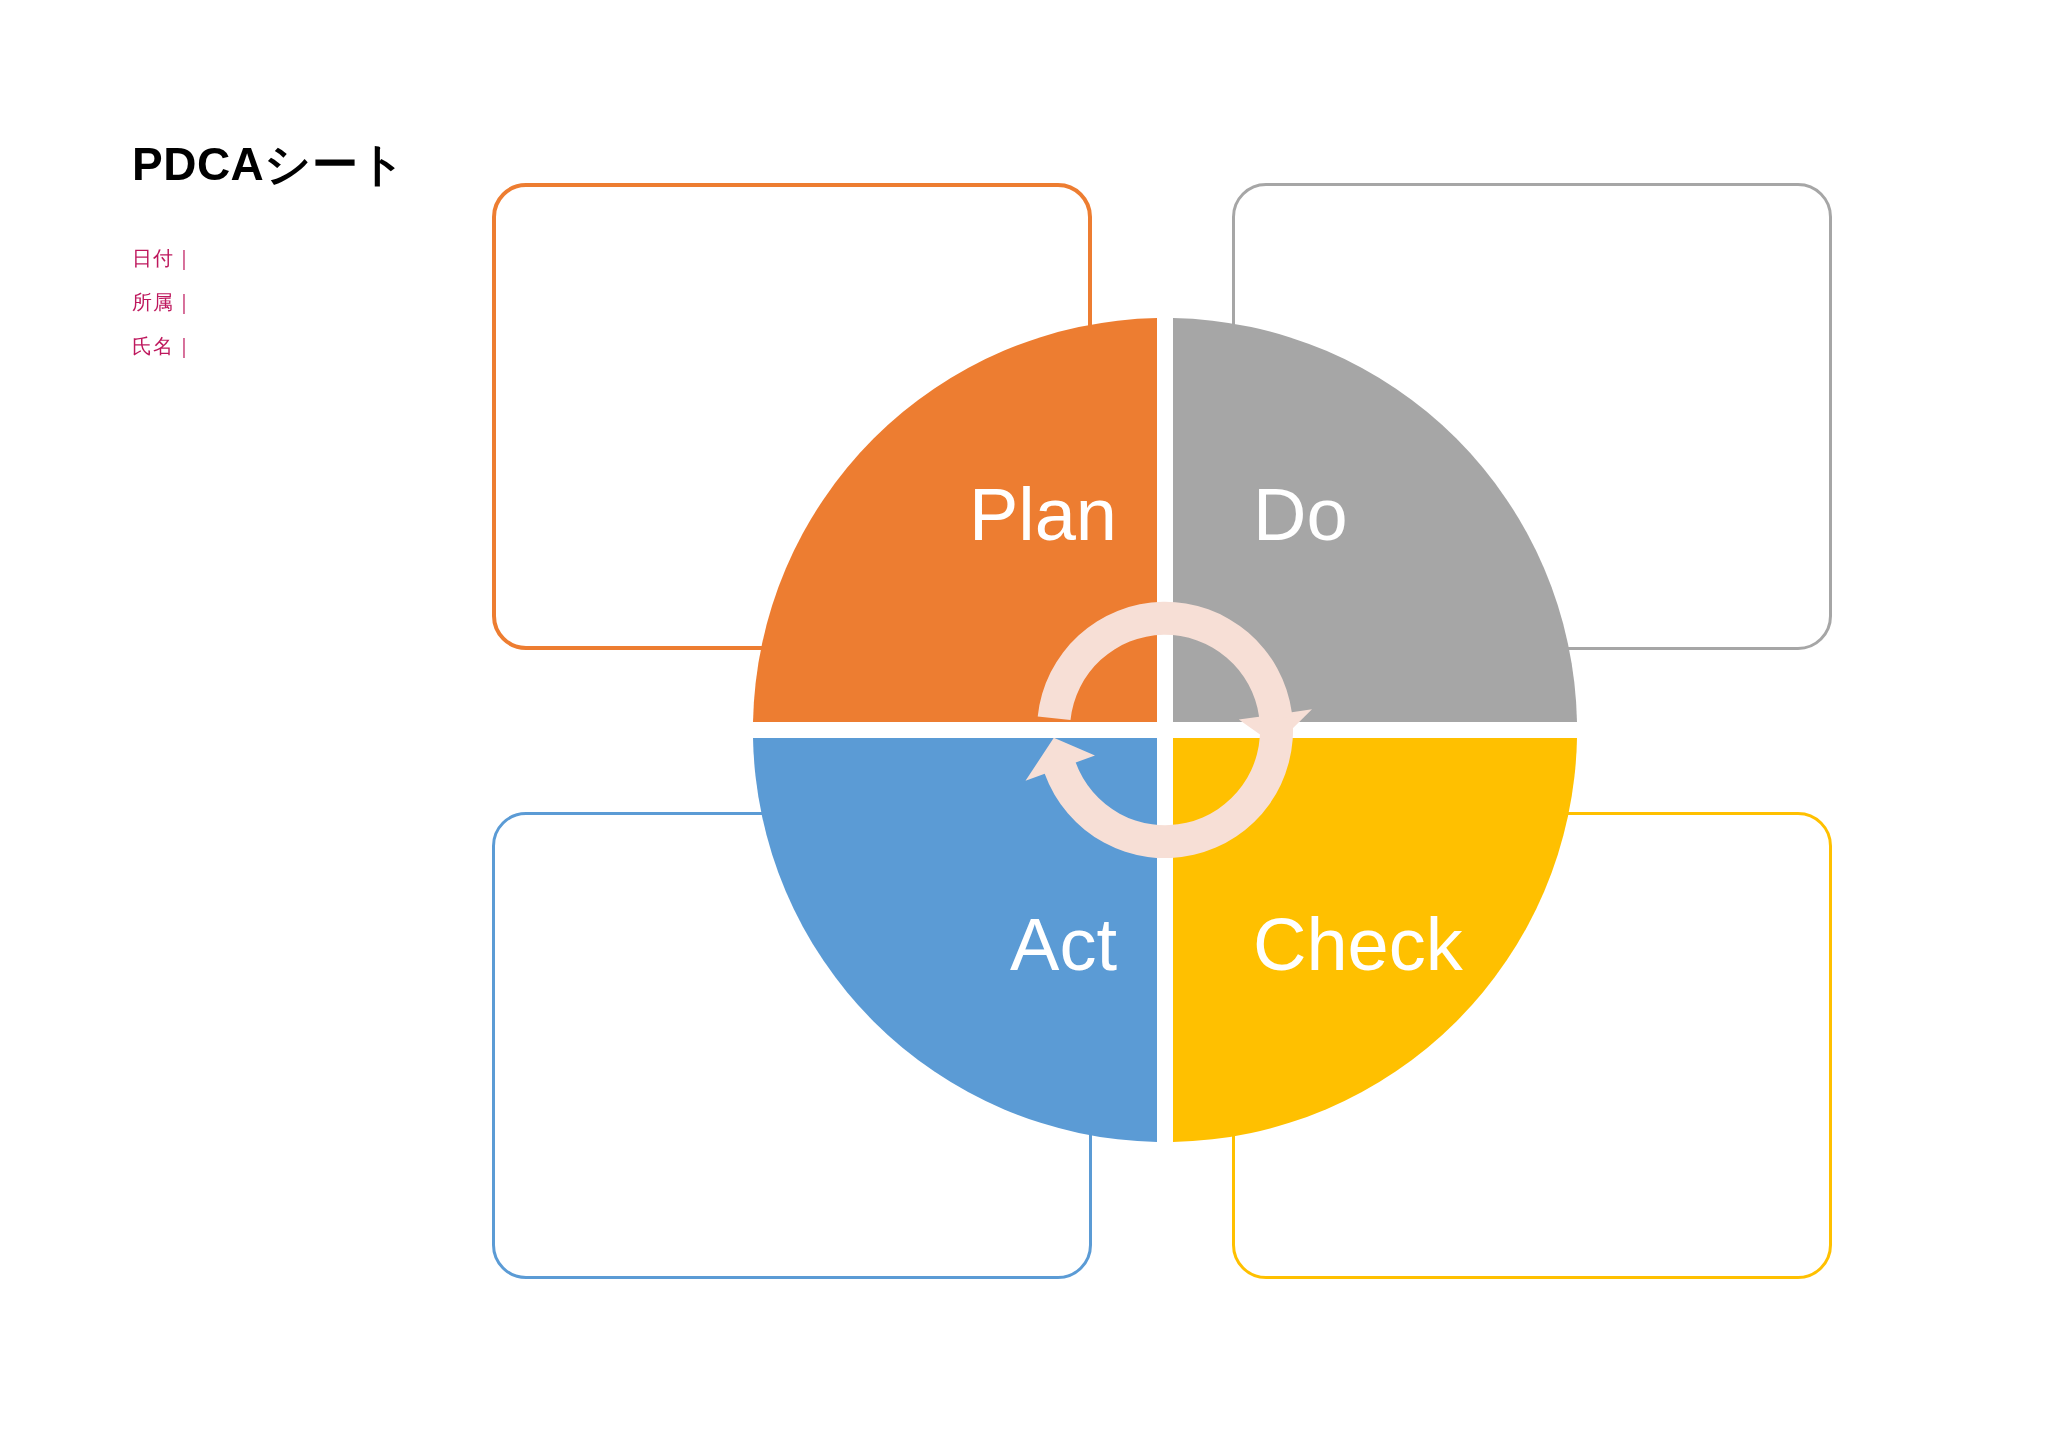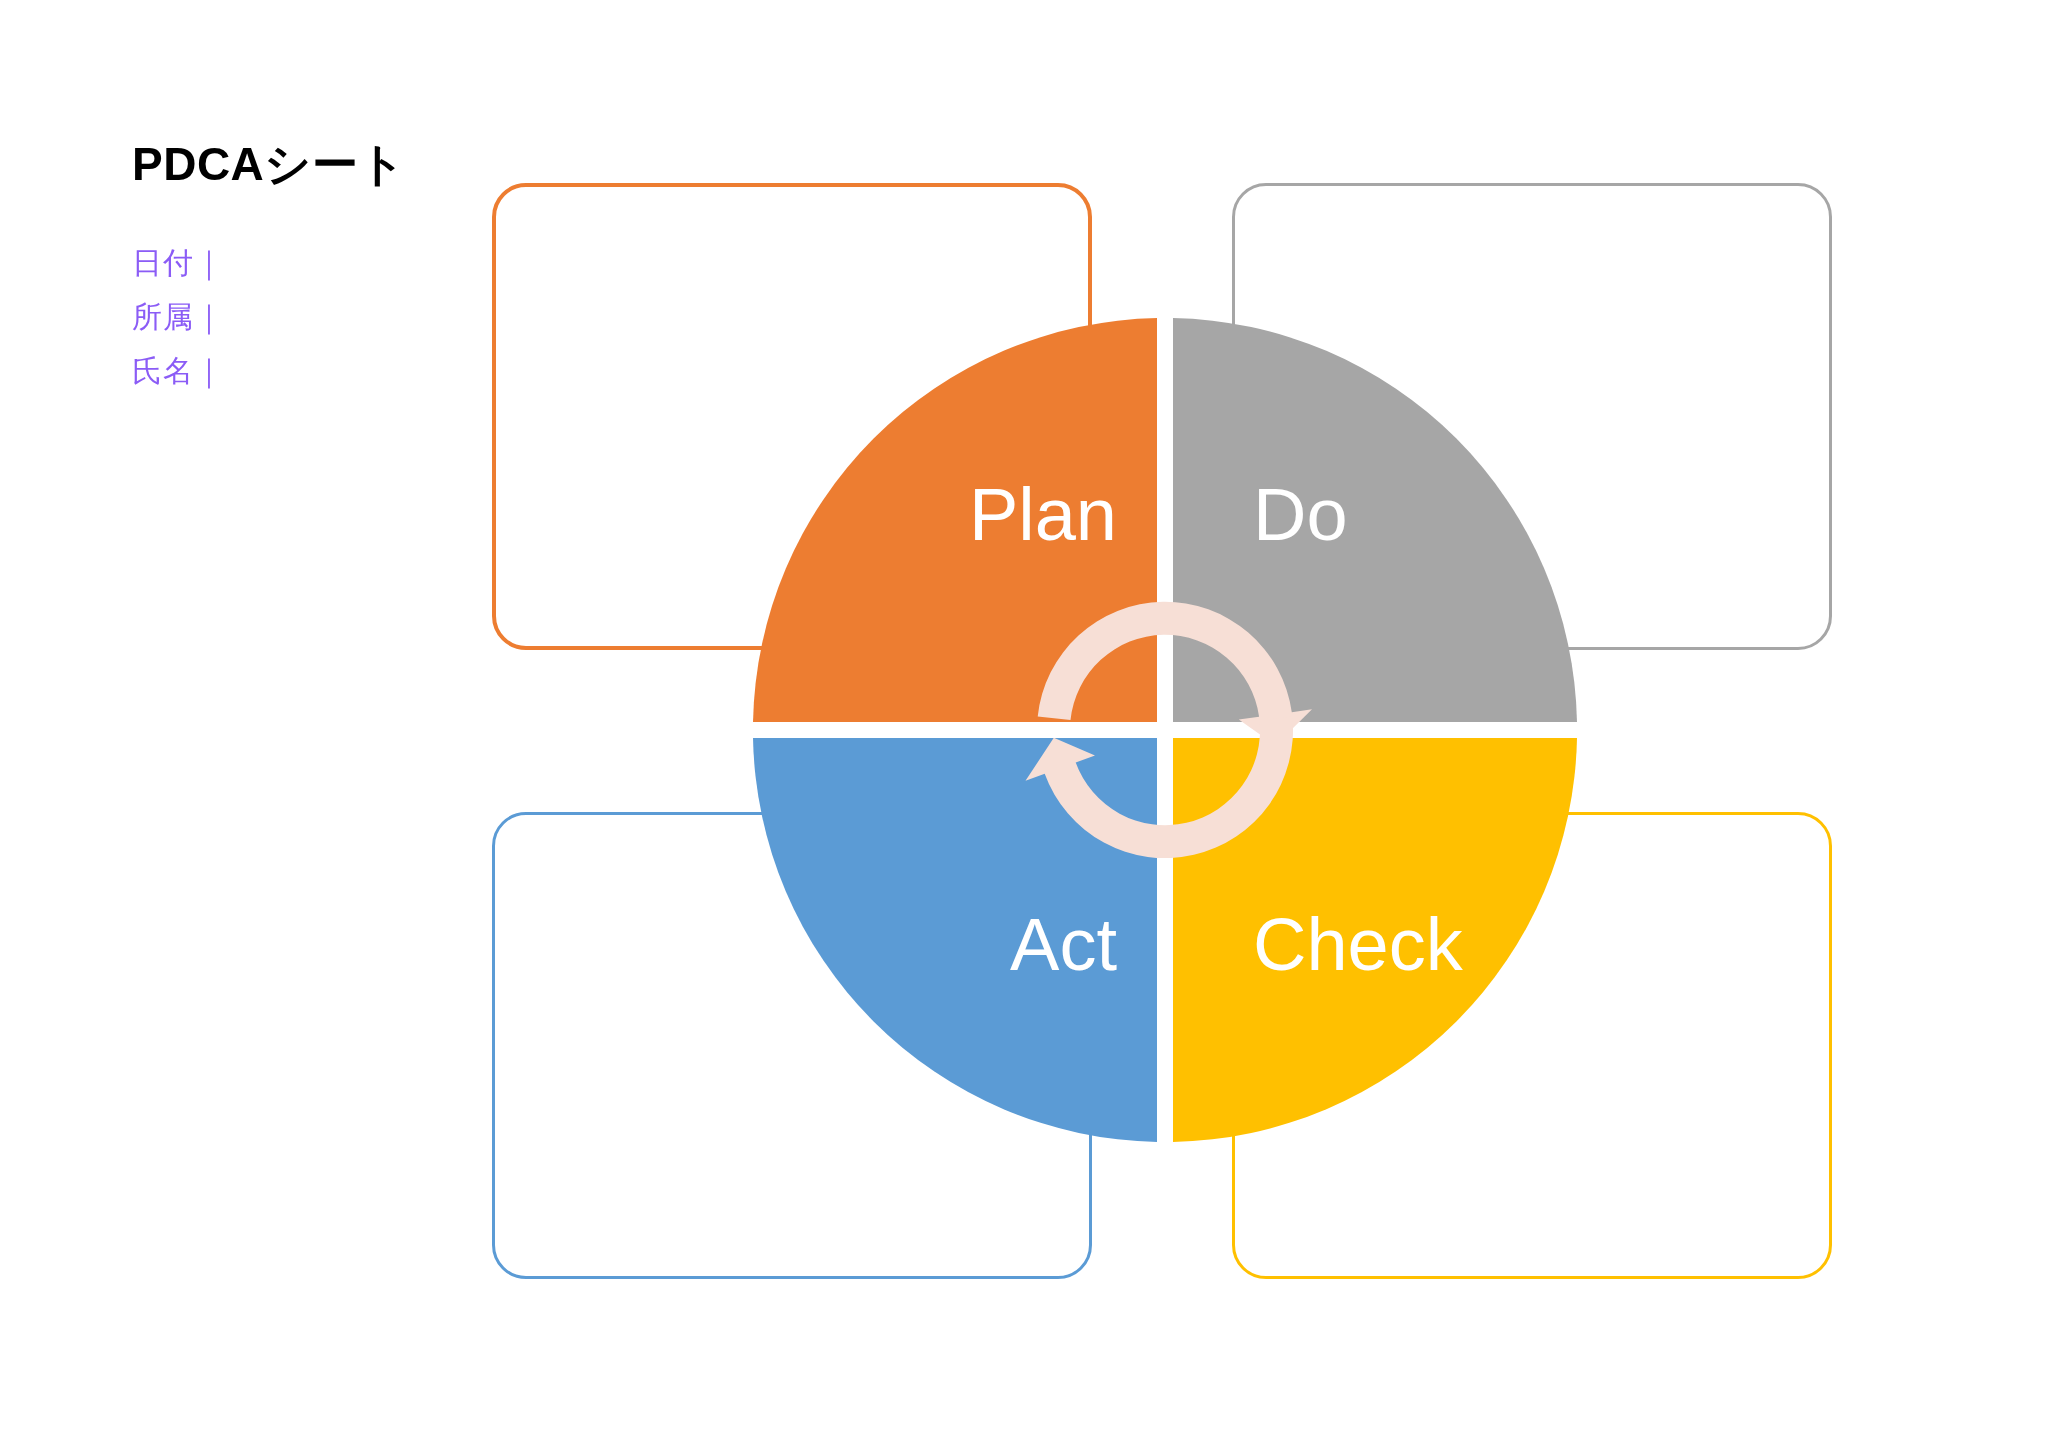--- a/index.html
+++ b/index.html
@@ -35,23 +35,23 @@
     color: #000000;
     line-height: 1.25;
     white-space: nowrap;
   }
 
   #meta-list {
     margin-top: 54px;
   }
 
   .meta-row {
-    font-size: 30px;
+    font-size: 20px;
     font-weight: normal;
-    color: #8b5cf6;
+    color: #be185d;
     line-height: 1.0;
     margin-bottom: 24px;
     white-space: nowrap;
     letter-spacing: 1px;
   }
 
   
   #diagram {
     position: absolute;
     left: 0;

